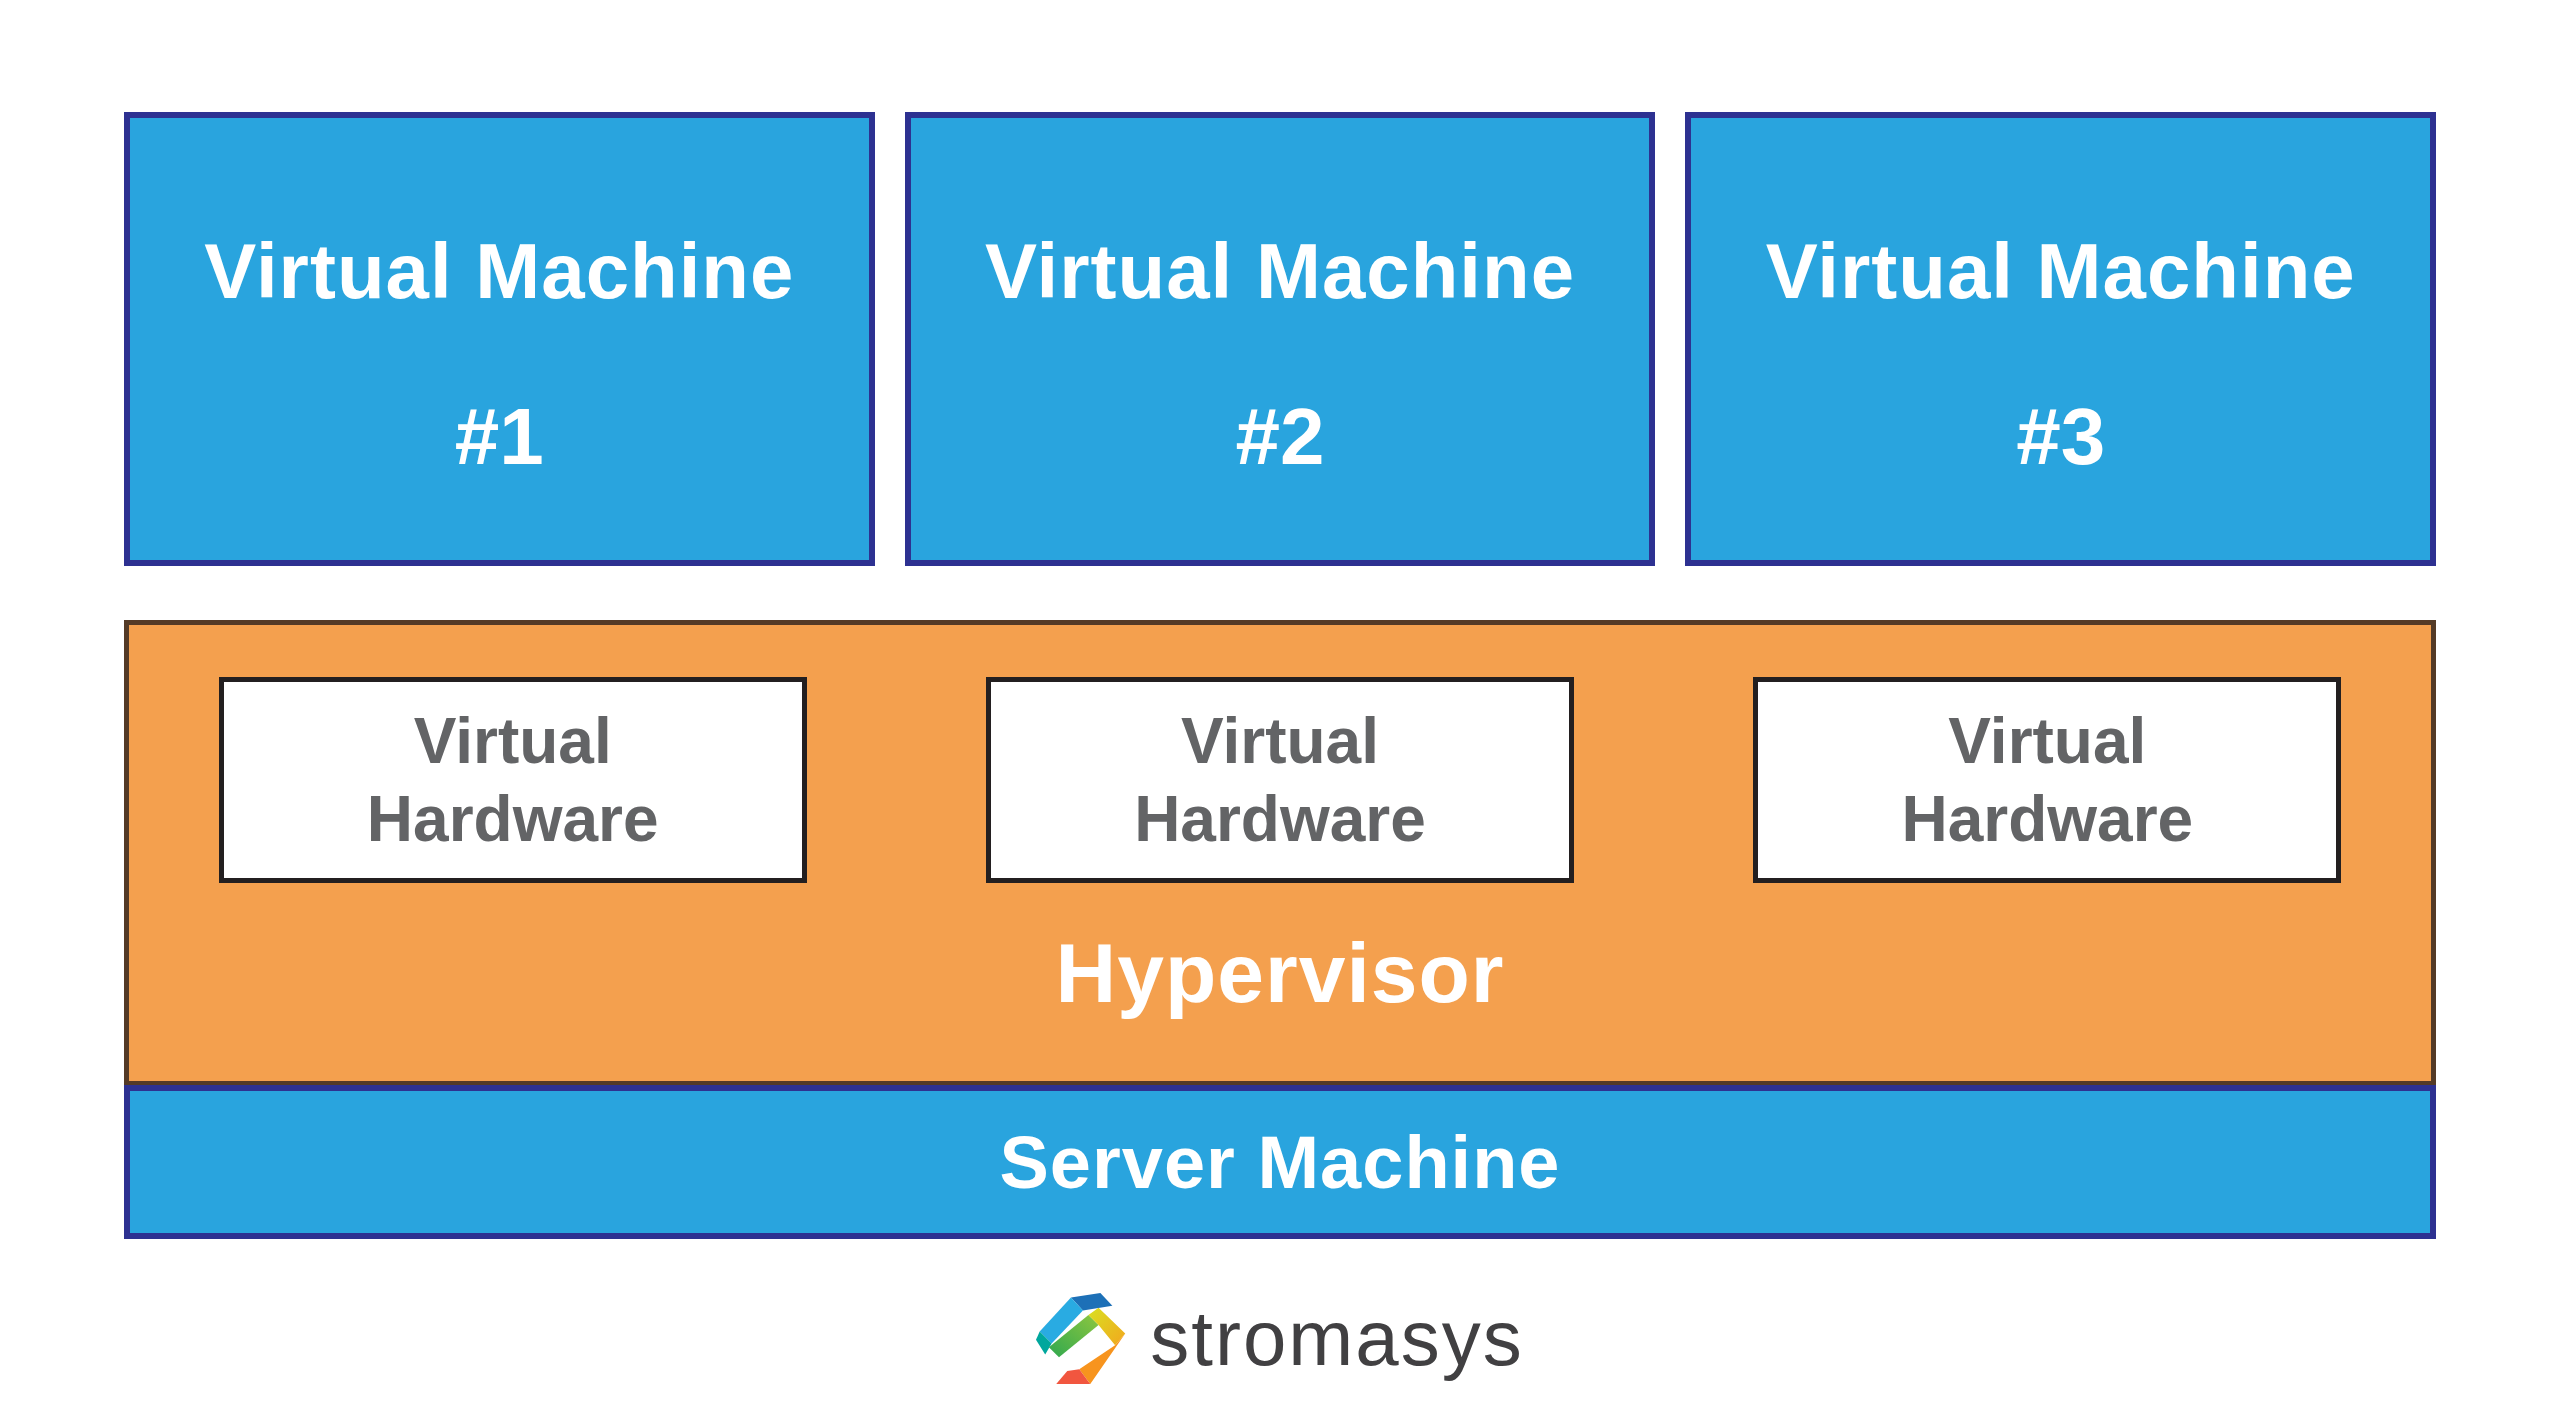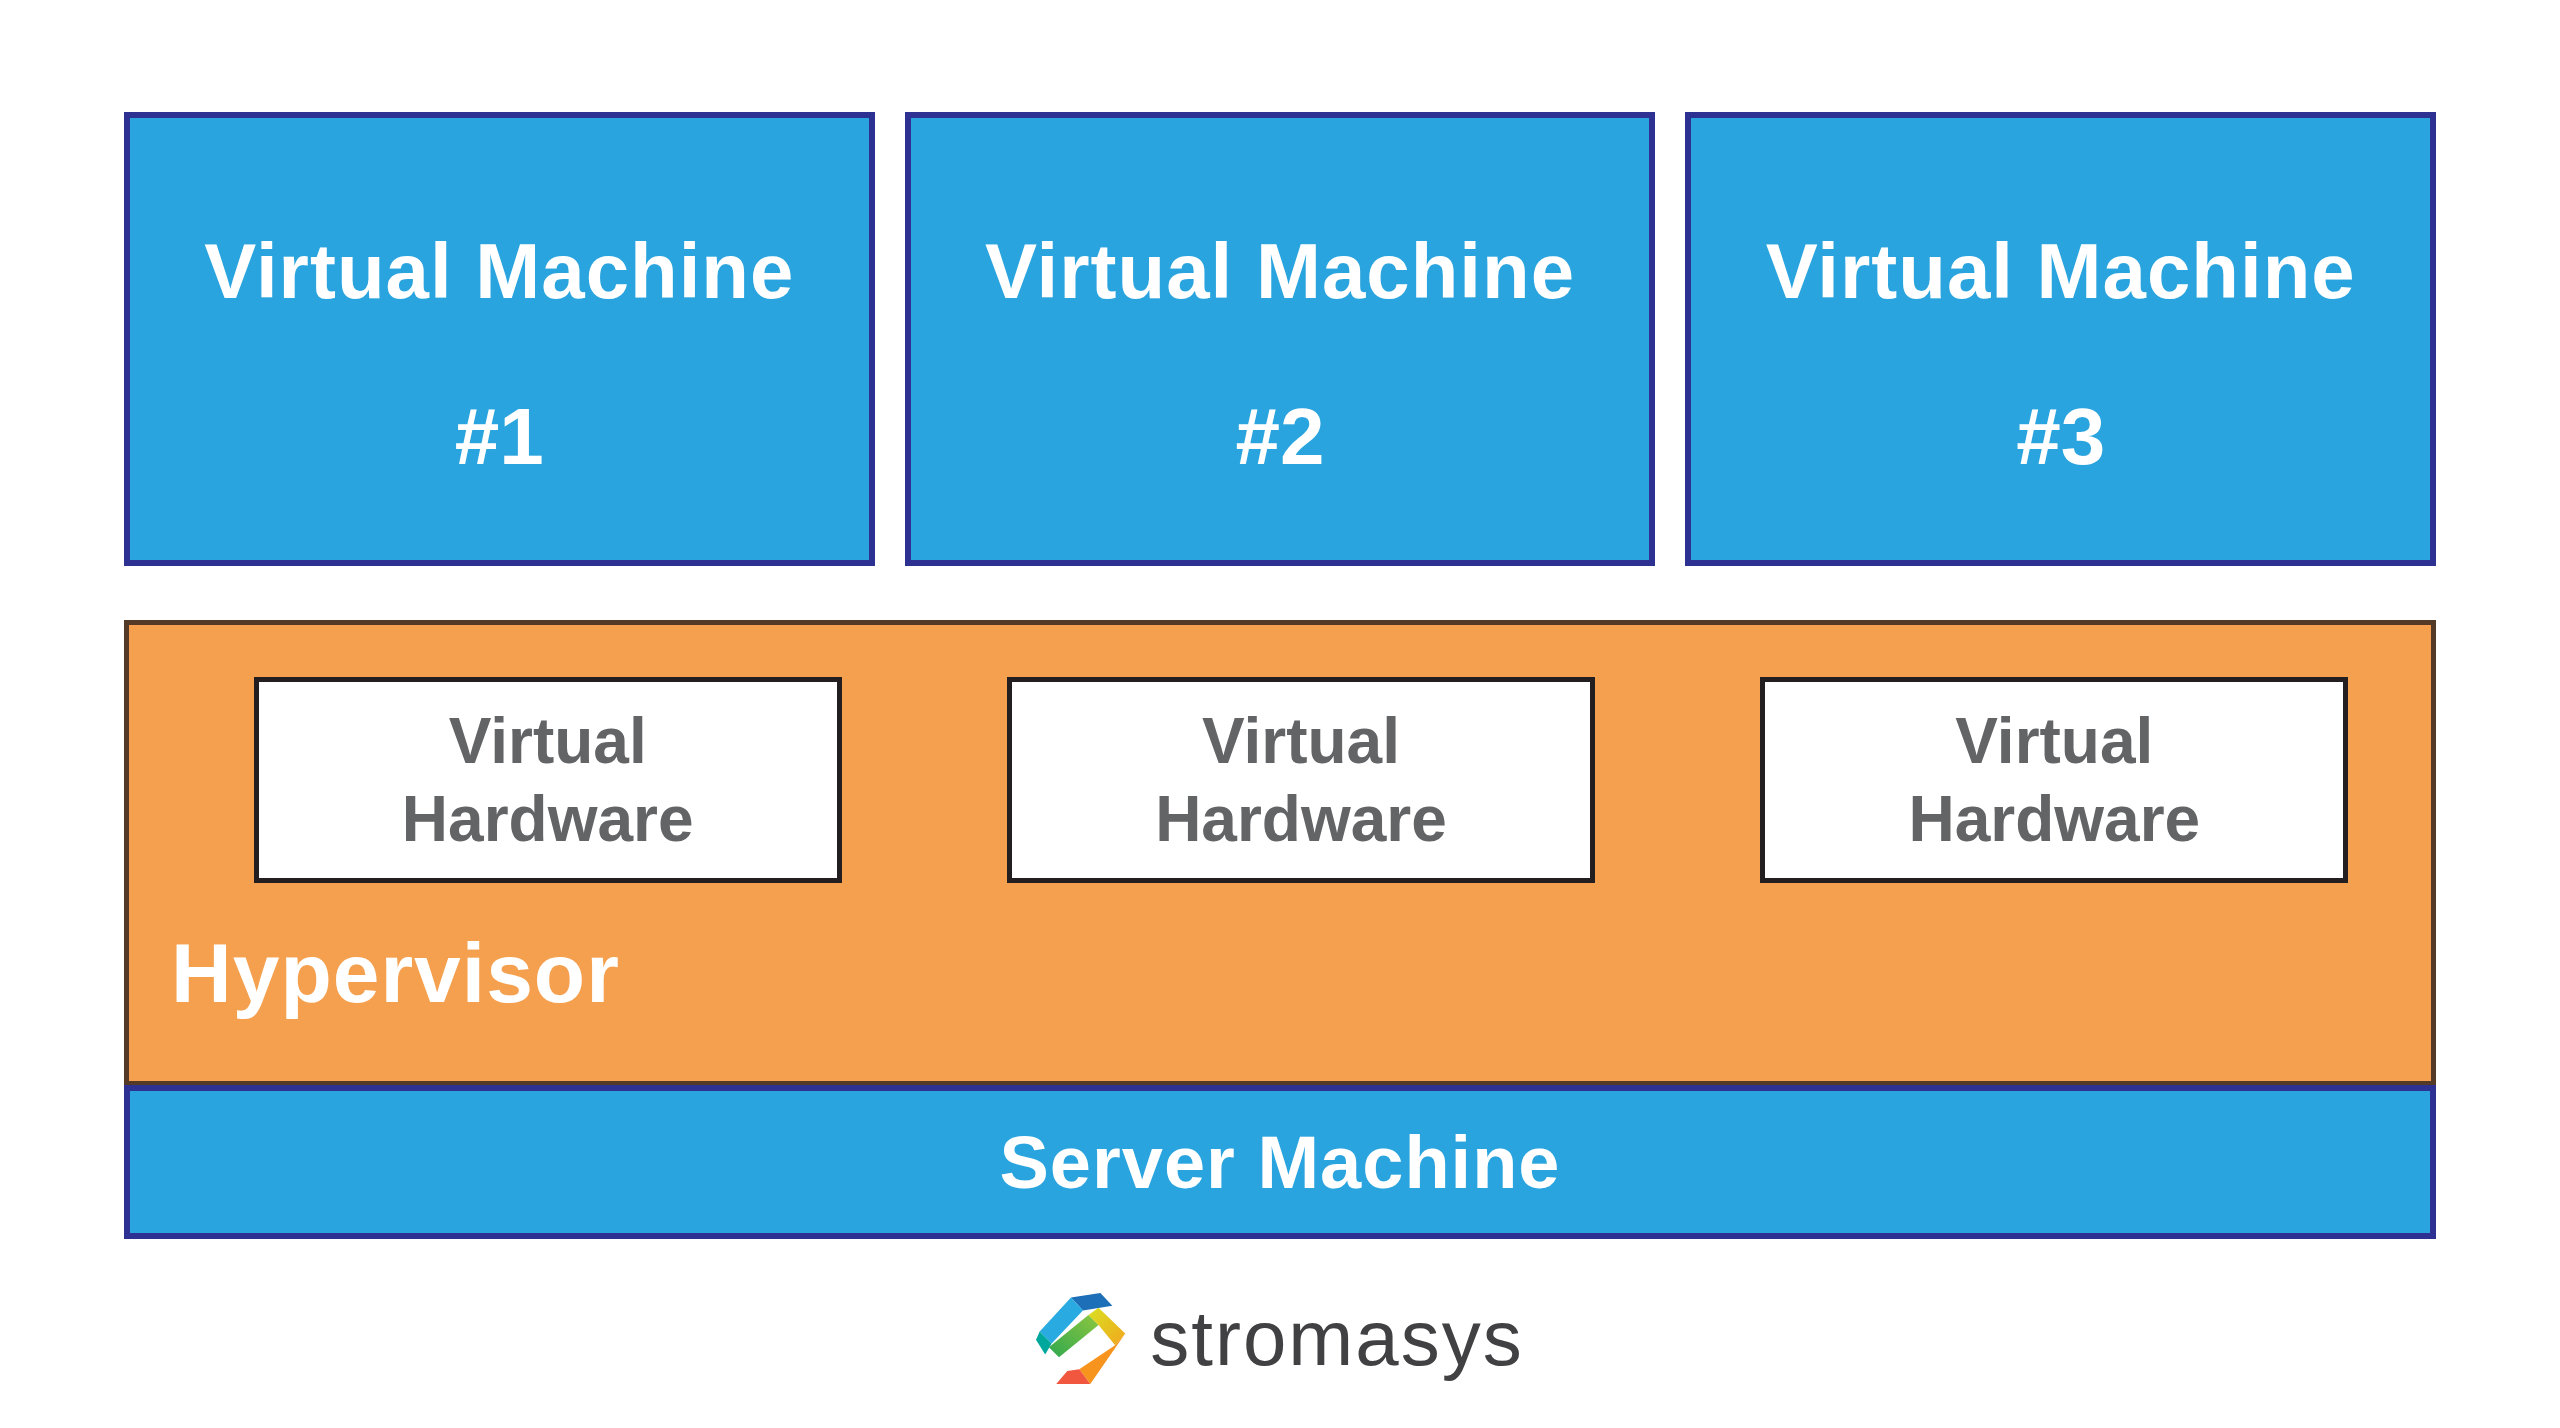--- a/index.html
+++ b/index.html
@@ -42,21 +42,20 @@
     color: #ffffff;
     margin-top: 44px;
   }
 
   
   .hypervisor-box {
     height: 466px;
     box-sizing: border-box;
     background: var(--hypervisor_orange, #F4A04E);
     border: 5px solid var(--hypervisor_border_brown, #543A26);
-    padding-left: 42px;
   }
   .vh-row { display: flex; justify-content: space-around; margin-top: 52px; }
   .vh-box {
     width: 588px;
     height: 206px;
     box-sizing: border-box;
     background: #ffffff;
     border: 5px solid var(--box_border_dark, #231F20);
     display: flex;
     flex-direction: column;
@@ -64,21 +63,21 @@
     justify-content: center;
     text-align: center;
   }
   .vh-line {
     font-size: 64px;
     font-weight: bold;
     color: var(--hardware_text_gray, #636466);
     line-height: 1.22;
   }
   .hypervisor-label {
-    text-align: left;
+    text-align: center;
     margin-top: 42px;
     font-size: 84px;
     font-weight: bold;
     color: #ffffff;
     letter-spacing: 1px;
   }
 
   
   .server-bar {
     height: 154px;

